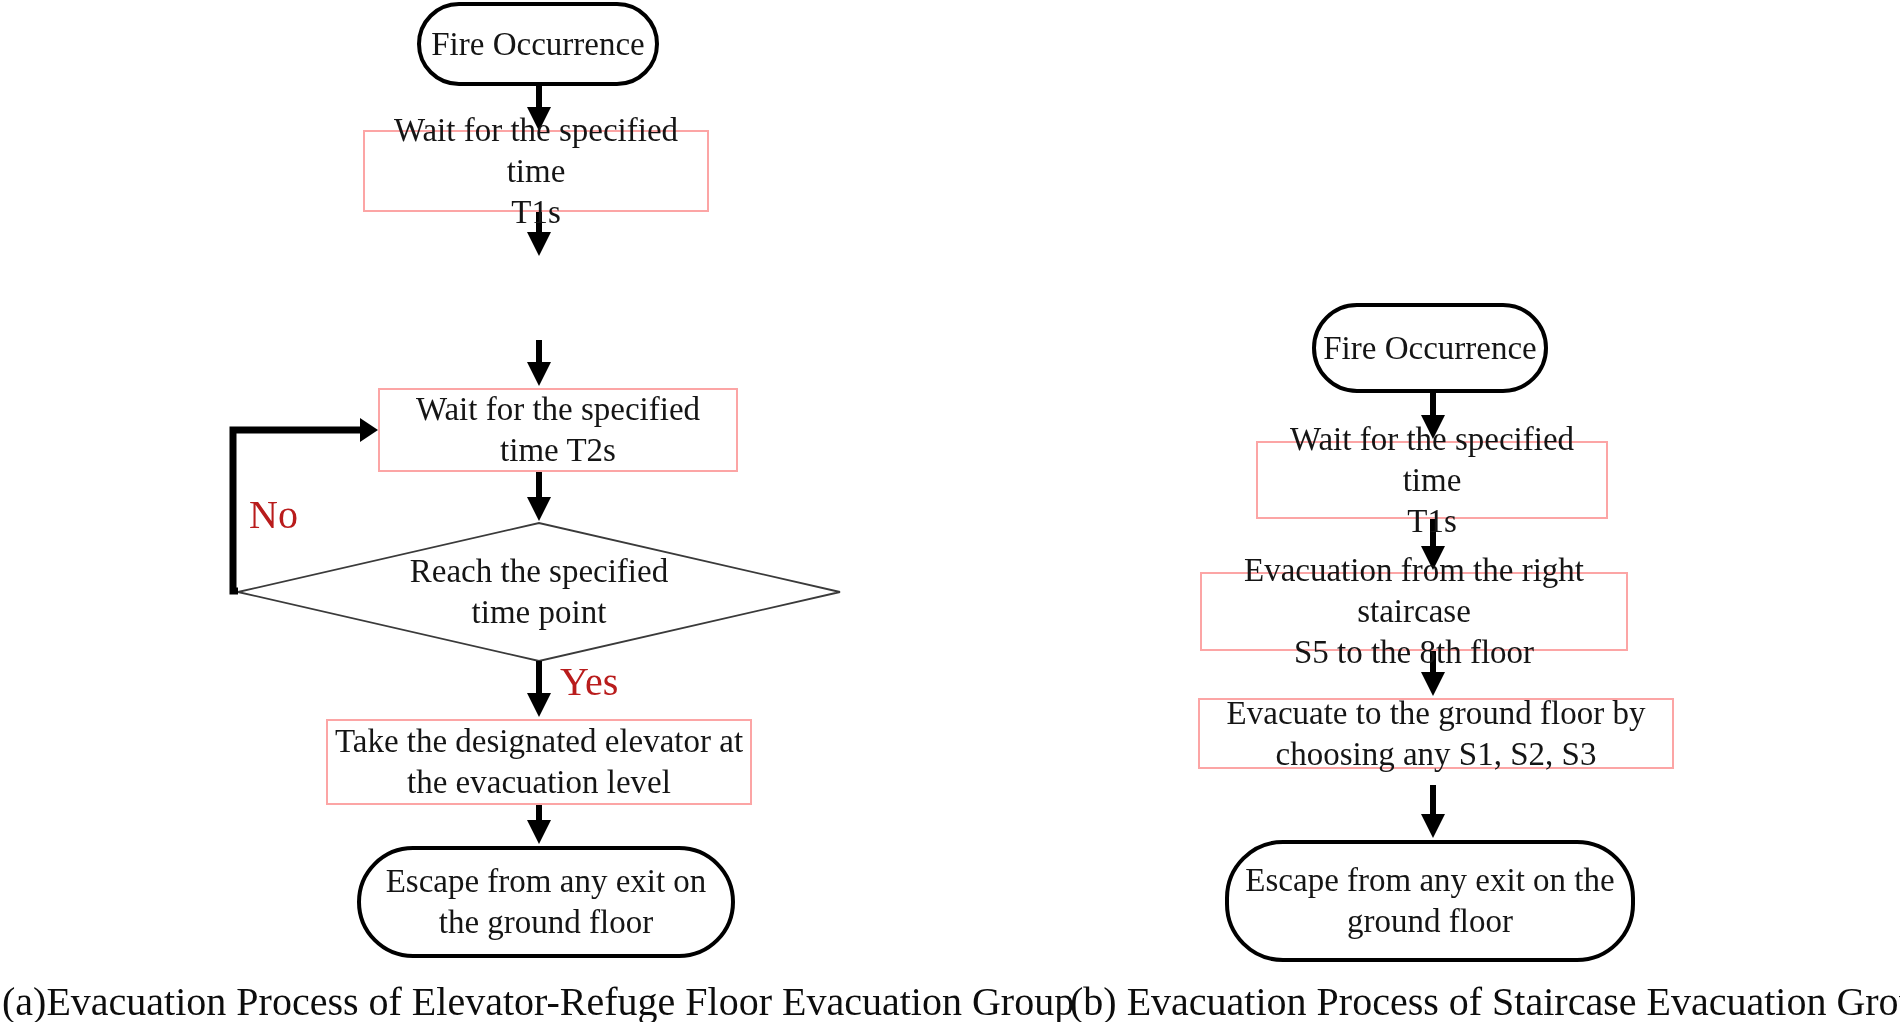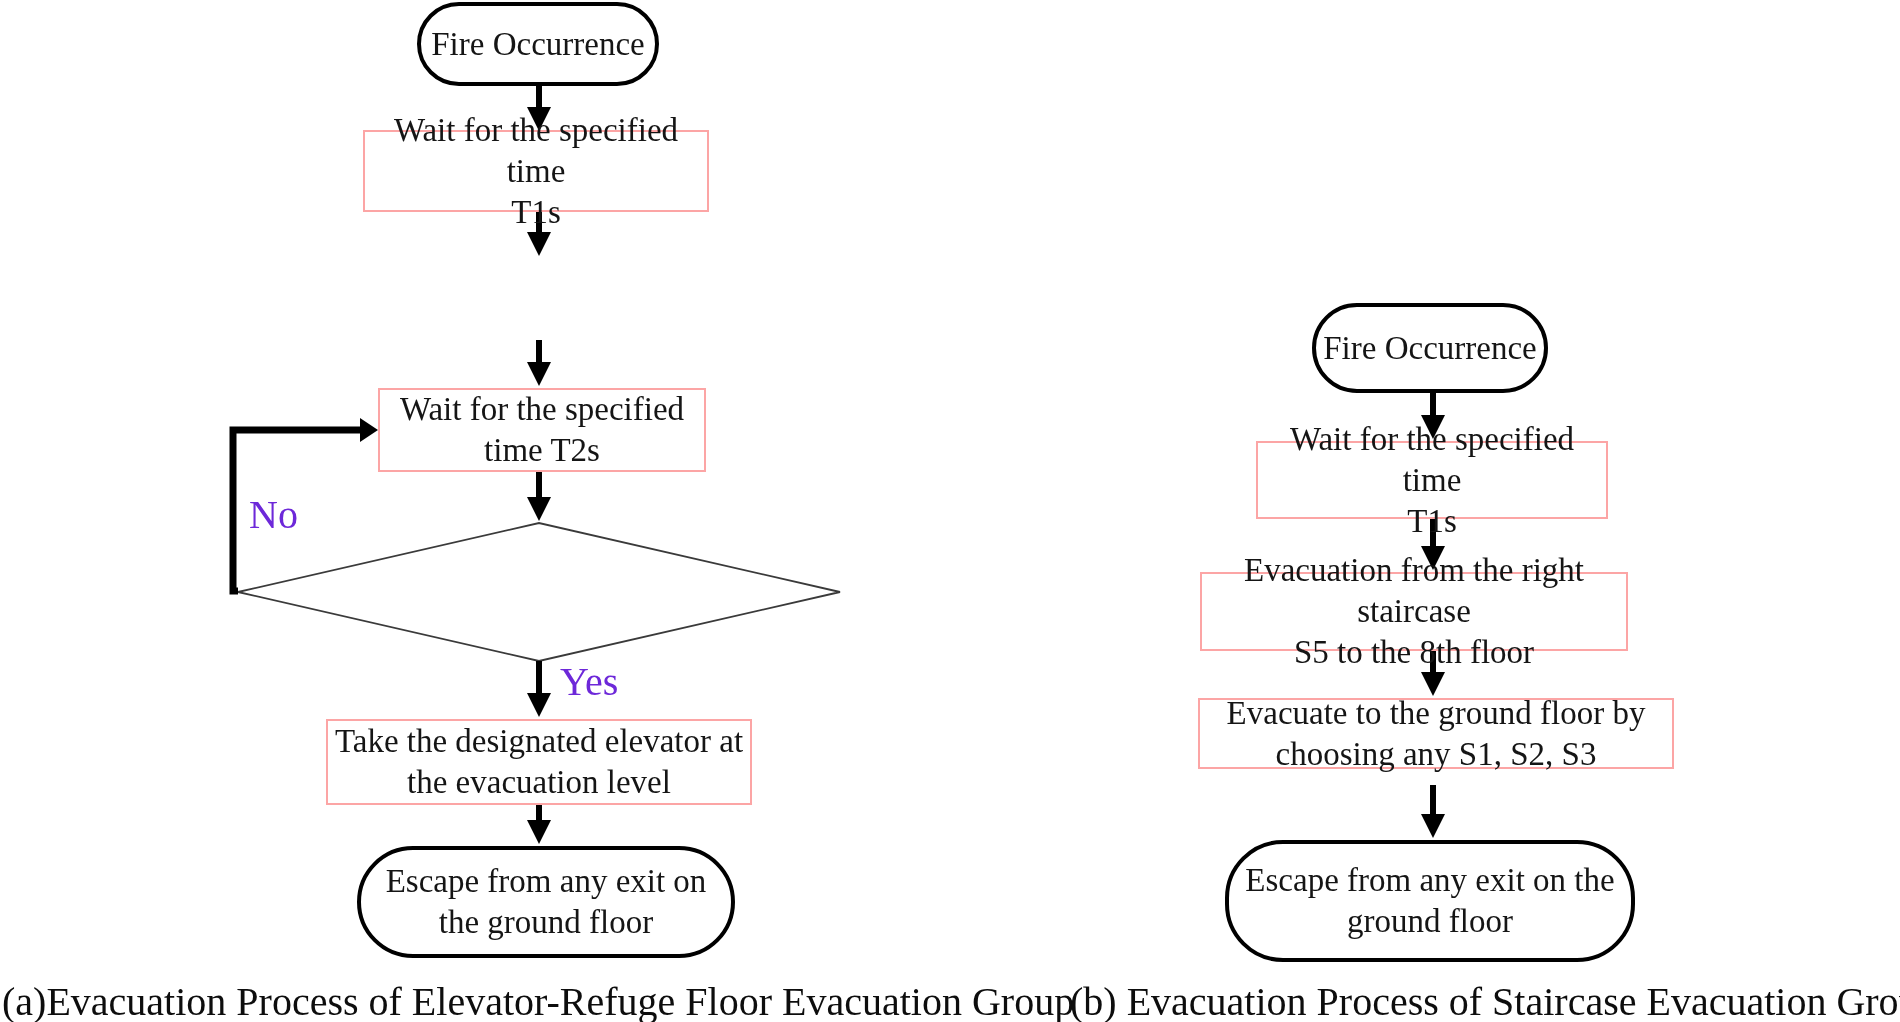--- a/index.html
+++ b/index.html
@@ -35,21 +35,21 @@
   }
   .stadium {
     border: 4px solid #000000;
     background: #ffffff;
   }
   .edge-label {
     position: absolute;
     font-size: 40px;
     line-height: 44px;
     white-space: pre;
-    color: #6d28d9;
+    color: #b91c1c;
   }
   .caption {
     position: absolute;
     font-size: 40px;
     line-height: 44px;
     white-space: pre;
     color: #0d0d0d;
   }
 </style>
 </head>
@@ -94,23 +94,25 @@
       <polygon points="1421,814 1445,814 1433,838"></polygon>
     </g>
   </svg>
 
   <div class="node stadium" style="left:417px; top:2px; width:242px; height:84px; border-radius:46px;">Fire Occurrence</div>
 
   <div class="node rect" style="left:363px; top:130px; width:346px; height:82px;">Wait for the specified time
 T1s</div>
 
 
-  <div class="node rect" style="left:378px; top:388px; width:328px; height:84px;">Wait for the specified
+  <div class="node rect" style="left:378px; top:388px; width:360px; height:84px;">Wait for the specified
 time T2s</div>
 
+  <div class="node" style="left:339px; top:540px; width:400px; height:104px;">Reach the specified
+time point</div>
 
   <div class="edge-label" style="left:249px; top:493px;">No</div>
 
   <div class="edge-label" style="left:560px; top:660px;">Yes</div>
 
   <div class="node stadium" style="left:357px; top:846px; width:378px; height:112px; border-radius:58px;">Escape from any exit on
 the ground floor</div>
 
   <div class="node rect" style="left:326px; top:719px; width:426px; height:86px;">Take the designated elevator at
 the evacuation level</div>

